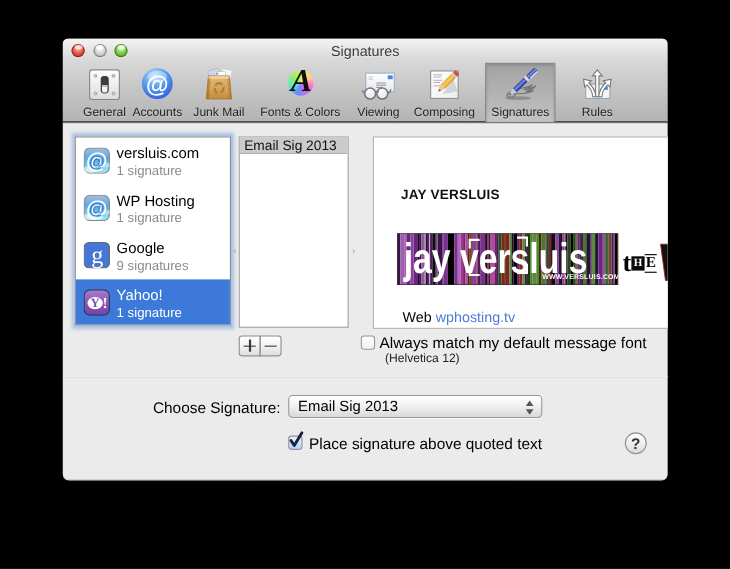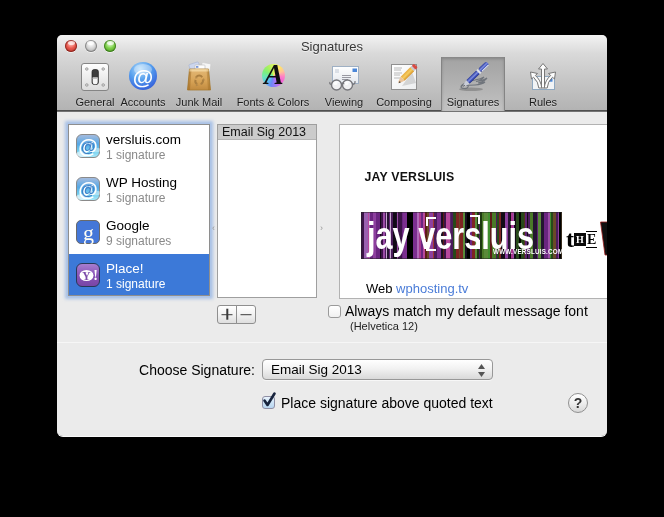--- a/index.html
+++ b/index.html
@@ -335,21 +335,21 @@
             <stop offset="0" stop-color="#a87fd0"></stop>
                   <stop offset=".5" stop-color="#8a55b8"></stop>
                   <stop offset="1" stop-color="#7745a5"></stop>
                 </linearGradient>
               </defs>
           <rect x=".5" y=".5" width="23" height="23" rx="5.5" fill="url(#gyh)" stroke="#283858"></rect>
           <ellipse cx="10.5" cy="12.5" rx="7" ry="5.6" fill="#ffffff"></ellipse>
           <text x="10.5" y="16.5" text-anchor="middle" font-family="Liberation Serif" font-size="11.5" font-weight="bold" fill="#7c4caa">Y</text>
           <text x="19.5" y="17" text-anchor="middle" font-family="Liberation Serif" font-size="14" font-weight="bold" fill="#ffffff">!</text>
         </svg></div>
-        <div class="t1">Place!</div>
+        <div class="t1">Yahoo!</div>
           <div class="t2">1 signature</div>
       </div>
     </div>
     <div class="chev" style="left:155px; top:111px;">‹</div>
     <div class="chev" style="left:263px; top:111px;">›</div>
     <div id="midpane">
       <div id="sigrow">Email Sig 2013</div>
     </div>
     <div class="pmbtn" id="plus">
         <i></i>

